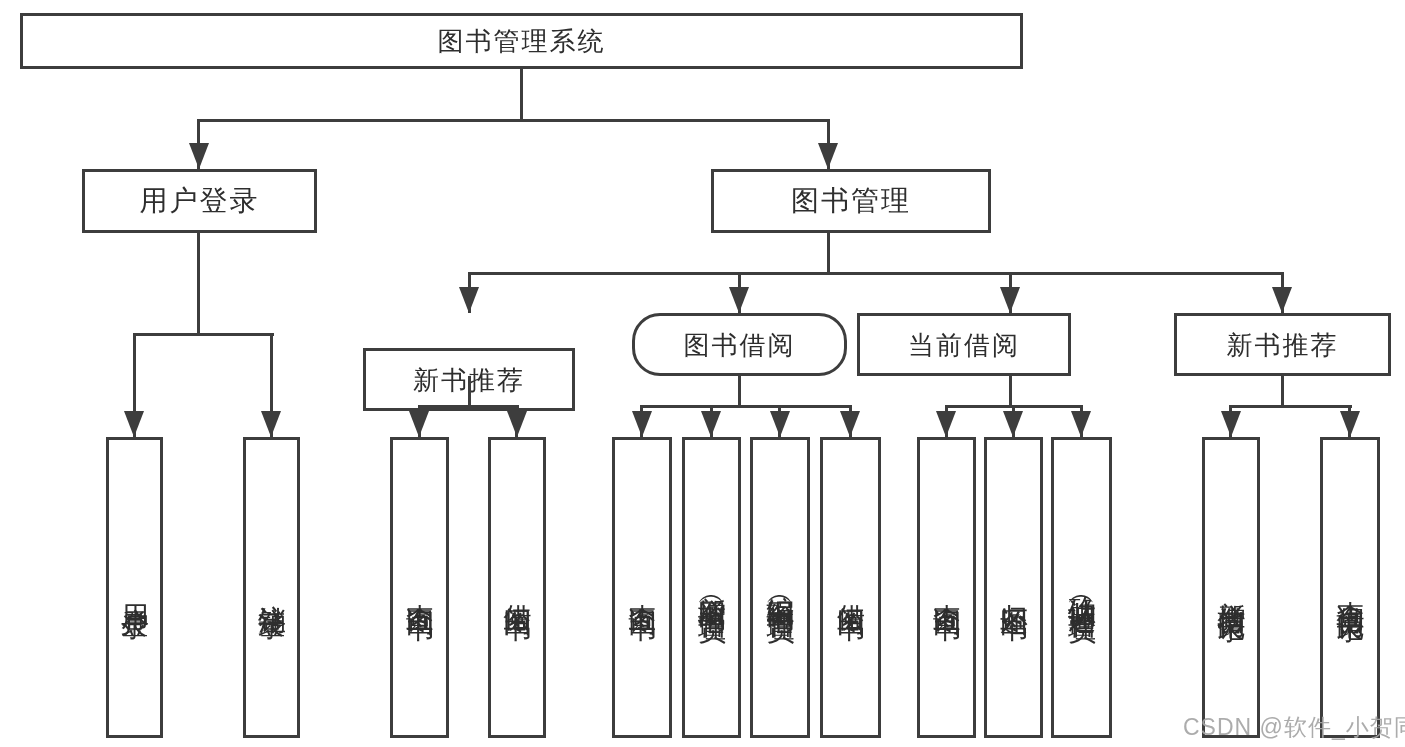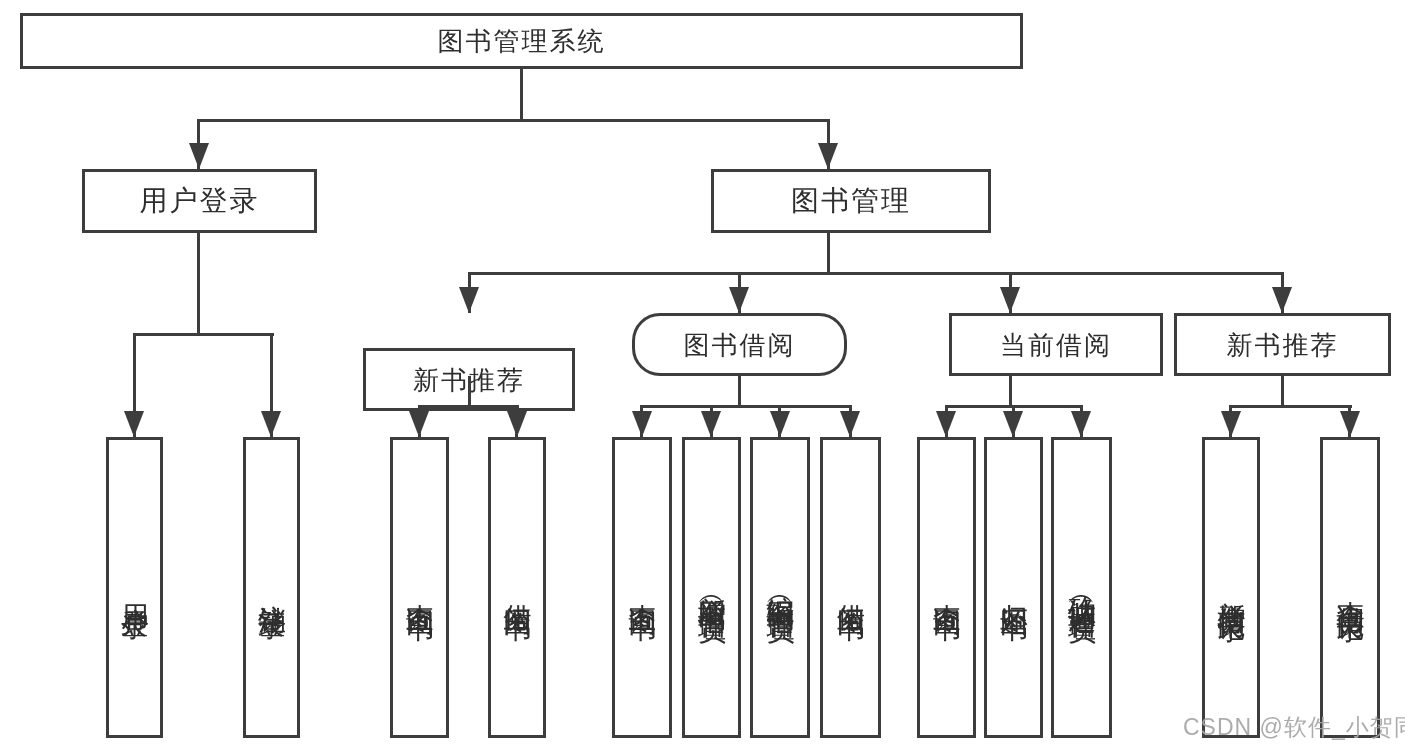--- a/index.html
+++ b/index.html
@@ -47,21 +47,21 @@
   <i class="a" style="left:459px;top:287px;"></i>
   <i class="v" style="left:738px;top:272px;height:41px;"></i>
   <i class="a" style="left:729px;top:287px;"></i>
   <i class="v" style="left:1009px;top:272px;height:41px;"></i>
   <i class="a" style="left:1000px;top:287px;"></i>
   <i class="v" style="left:1281px;top:272px;height:41px;"></i>
   <i class="a" style="left:1272px;top:287px;"></i>
 
   <div class="box hbox" style="left:363px;top:313px;width:212px;height:63px;margin-top:35px;">新书推荐</div>
   <div class="box hbox" style="left:632px;top:313px;width:215px;height:63px;border-radius:28px;">图书借阅</div>
-  <div class="box hbox" style="left:949px;top:313px;width:214px;height:63px;">当前借阅</div>
+  <div class="box hbox" style="left:857px;top:313px;width:214px;height:63px;">当前借阅</div>
   <div class="box hbox" style="left:1174px;top:313px;width:217px;height:63px;">新书推荐</div>
 
   <i class="v" style="left:468px;top:376px;height:31px;"></i>
   <i class="h" style="left:418px;top:405px;width:101px;"></i>
   <i class="v" style="left:418px;top:405px;height:32px;"></i>
   <i class="a" style="left:409px;top:411px;"></i>
   <i class="v" style="left:515px;top:405px;height:32px;"></i>
   <i class="a" style="left:507px;top:411px;"></i>
 
   <i class="v" style="left:738px;top:376px;height:31px;"></i>

